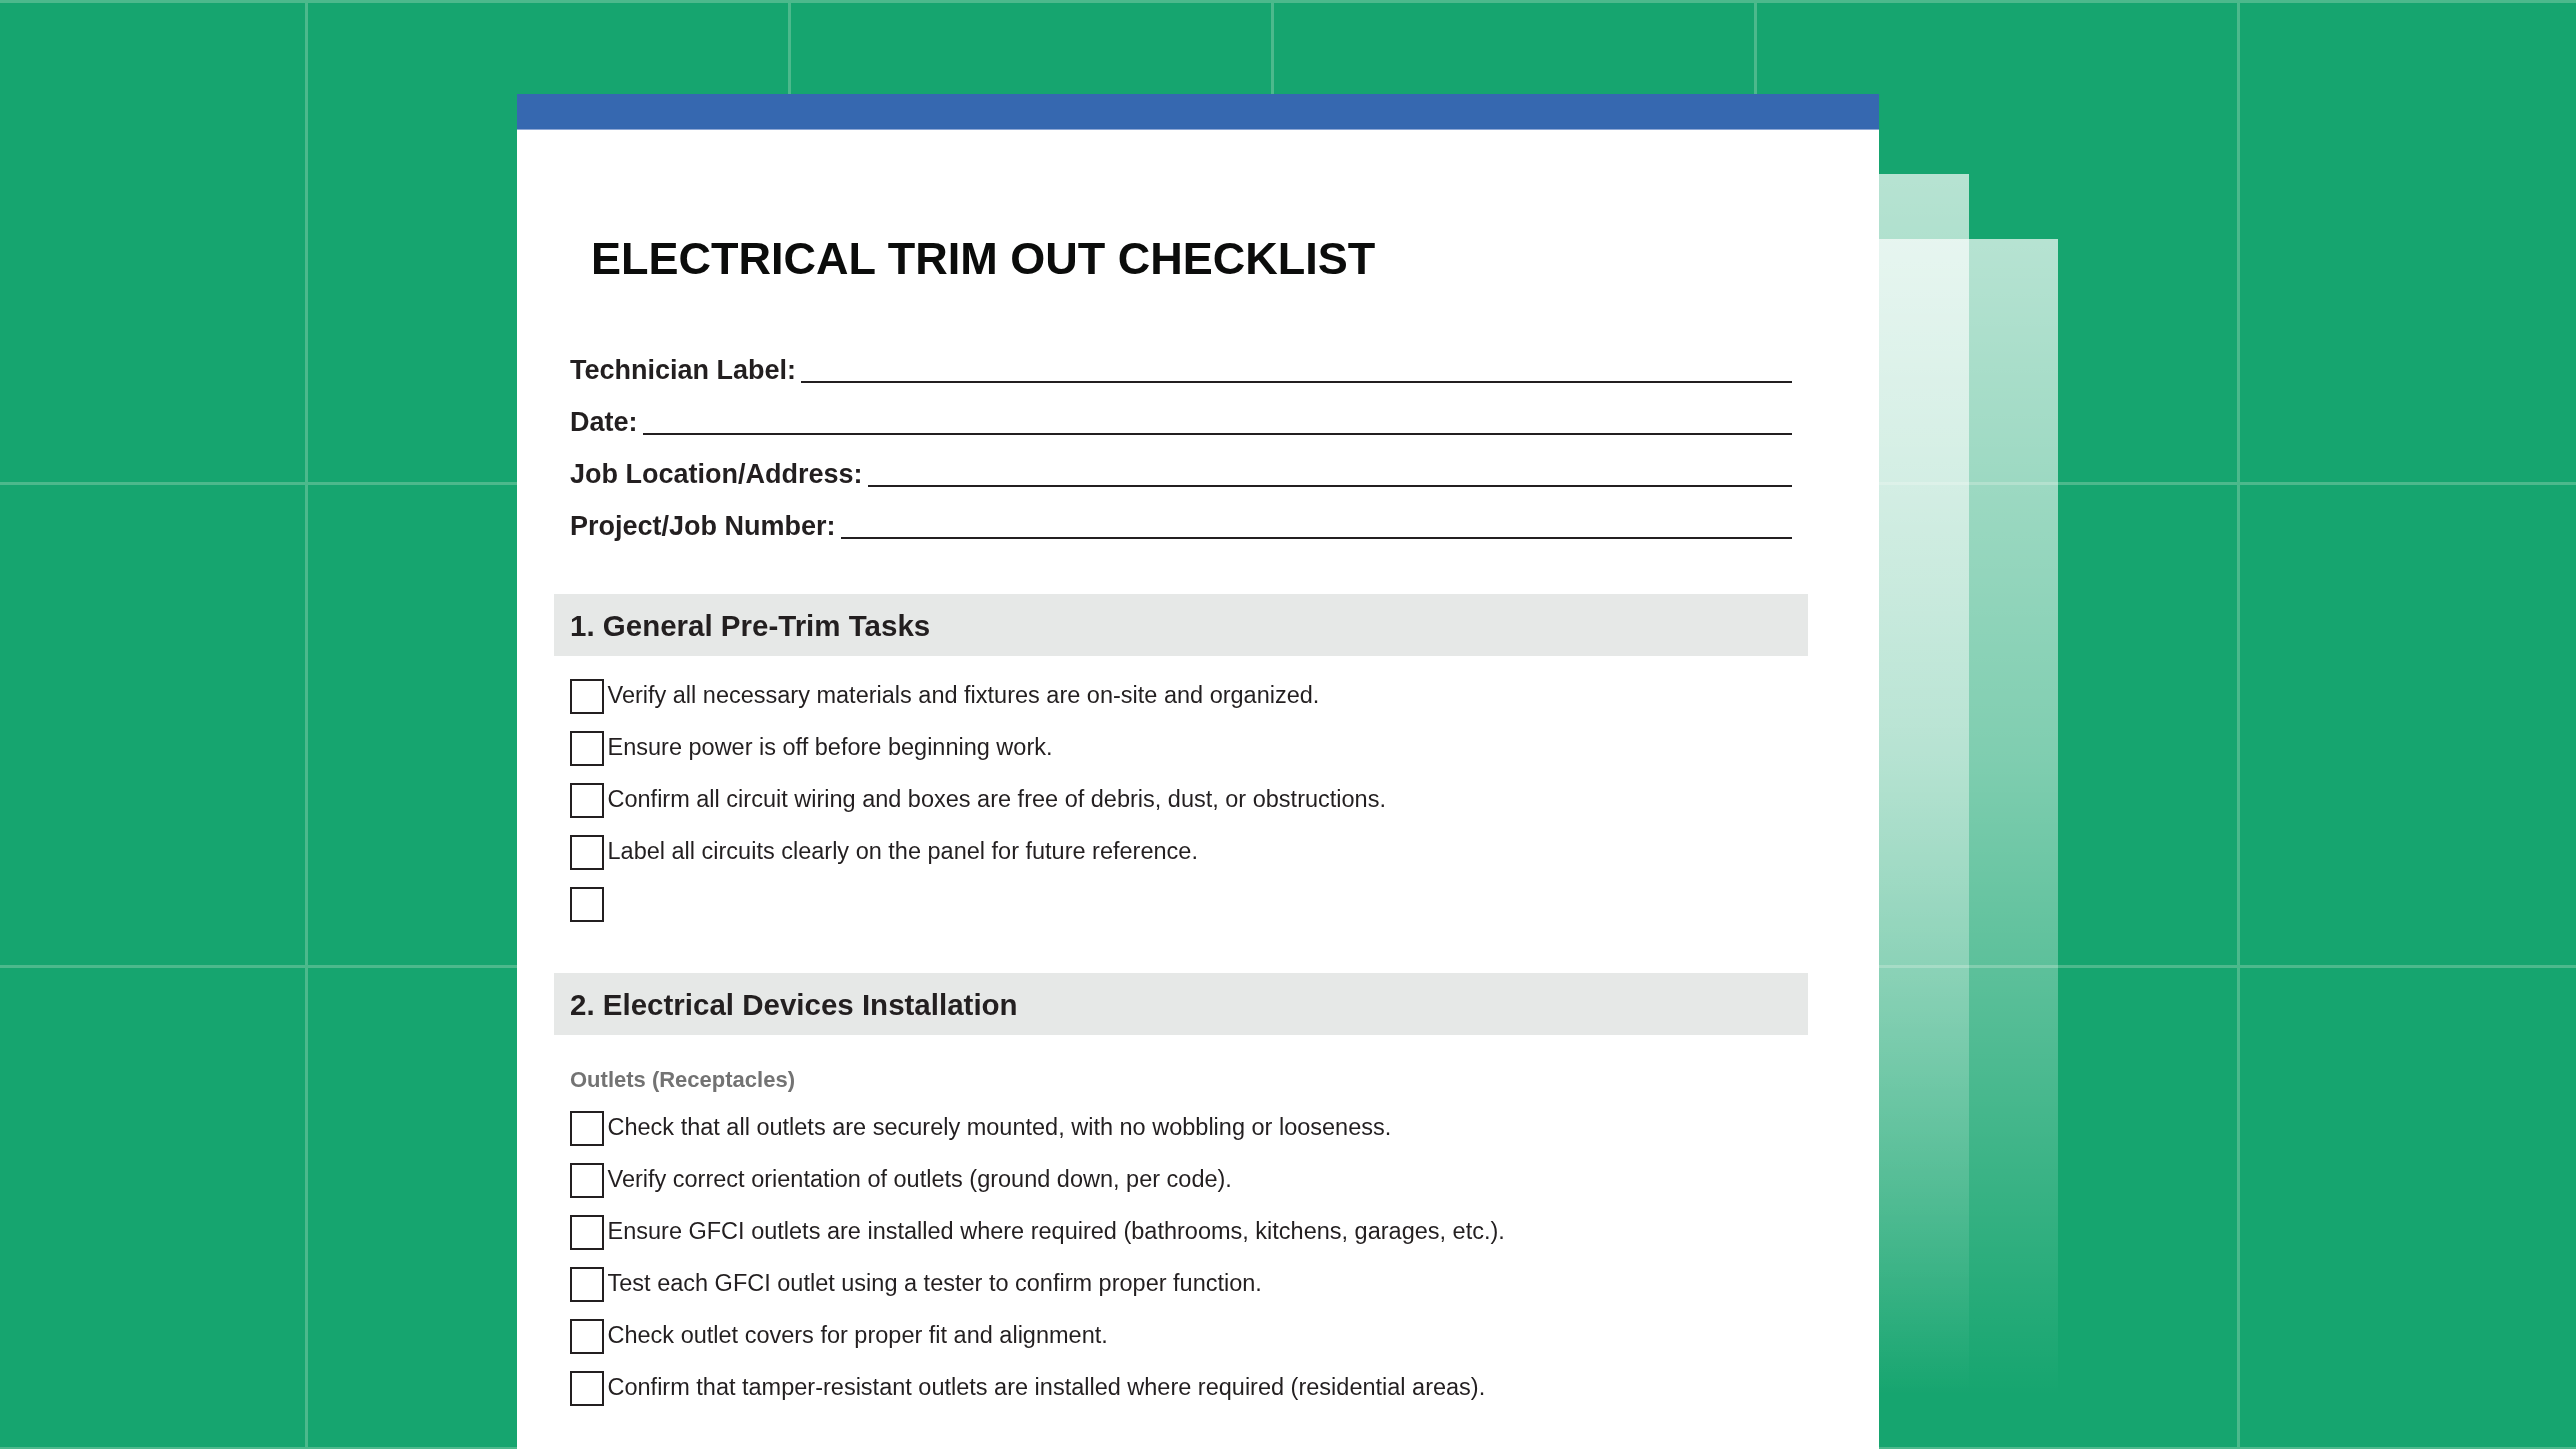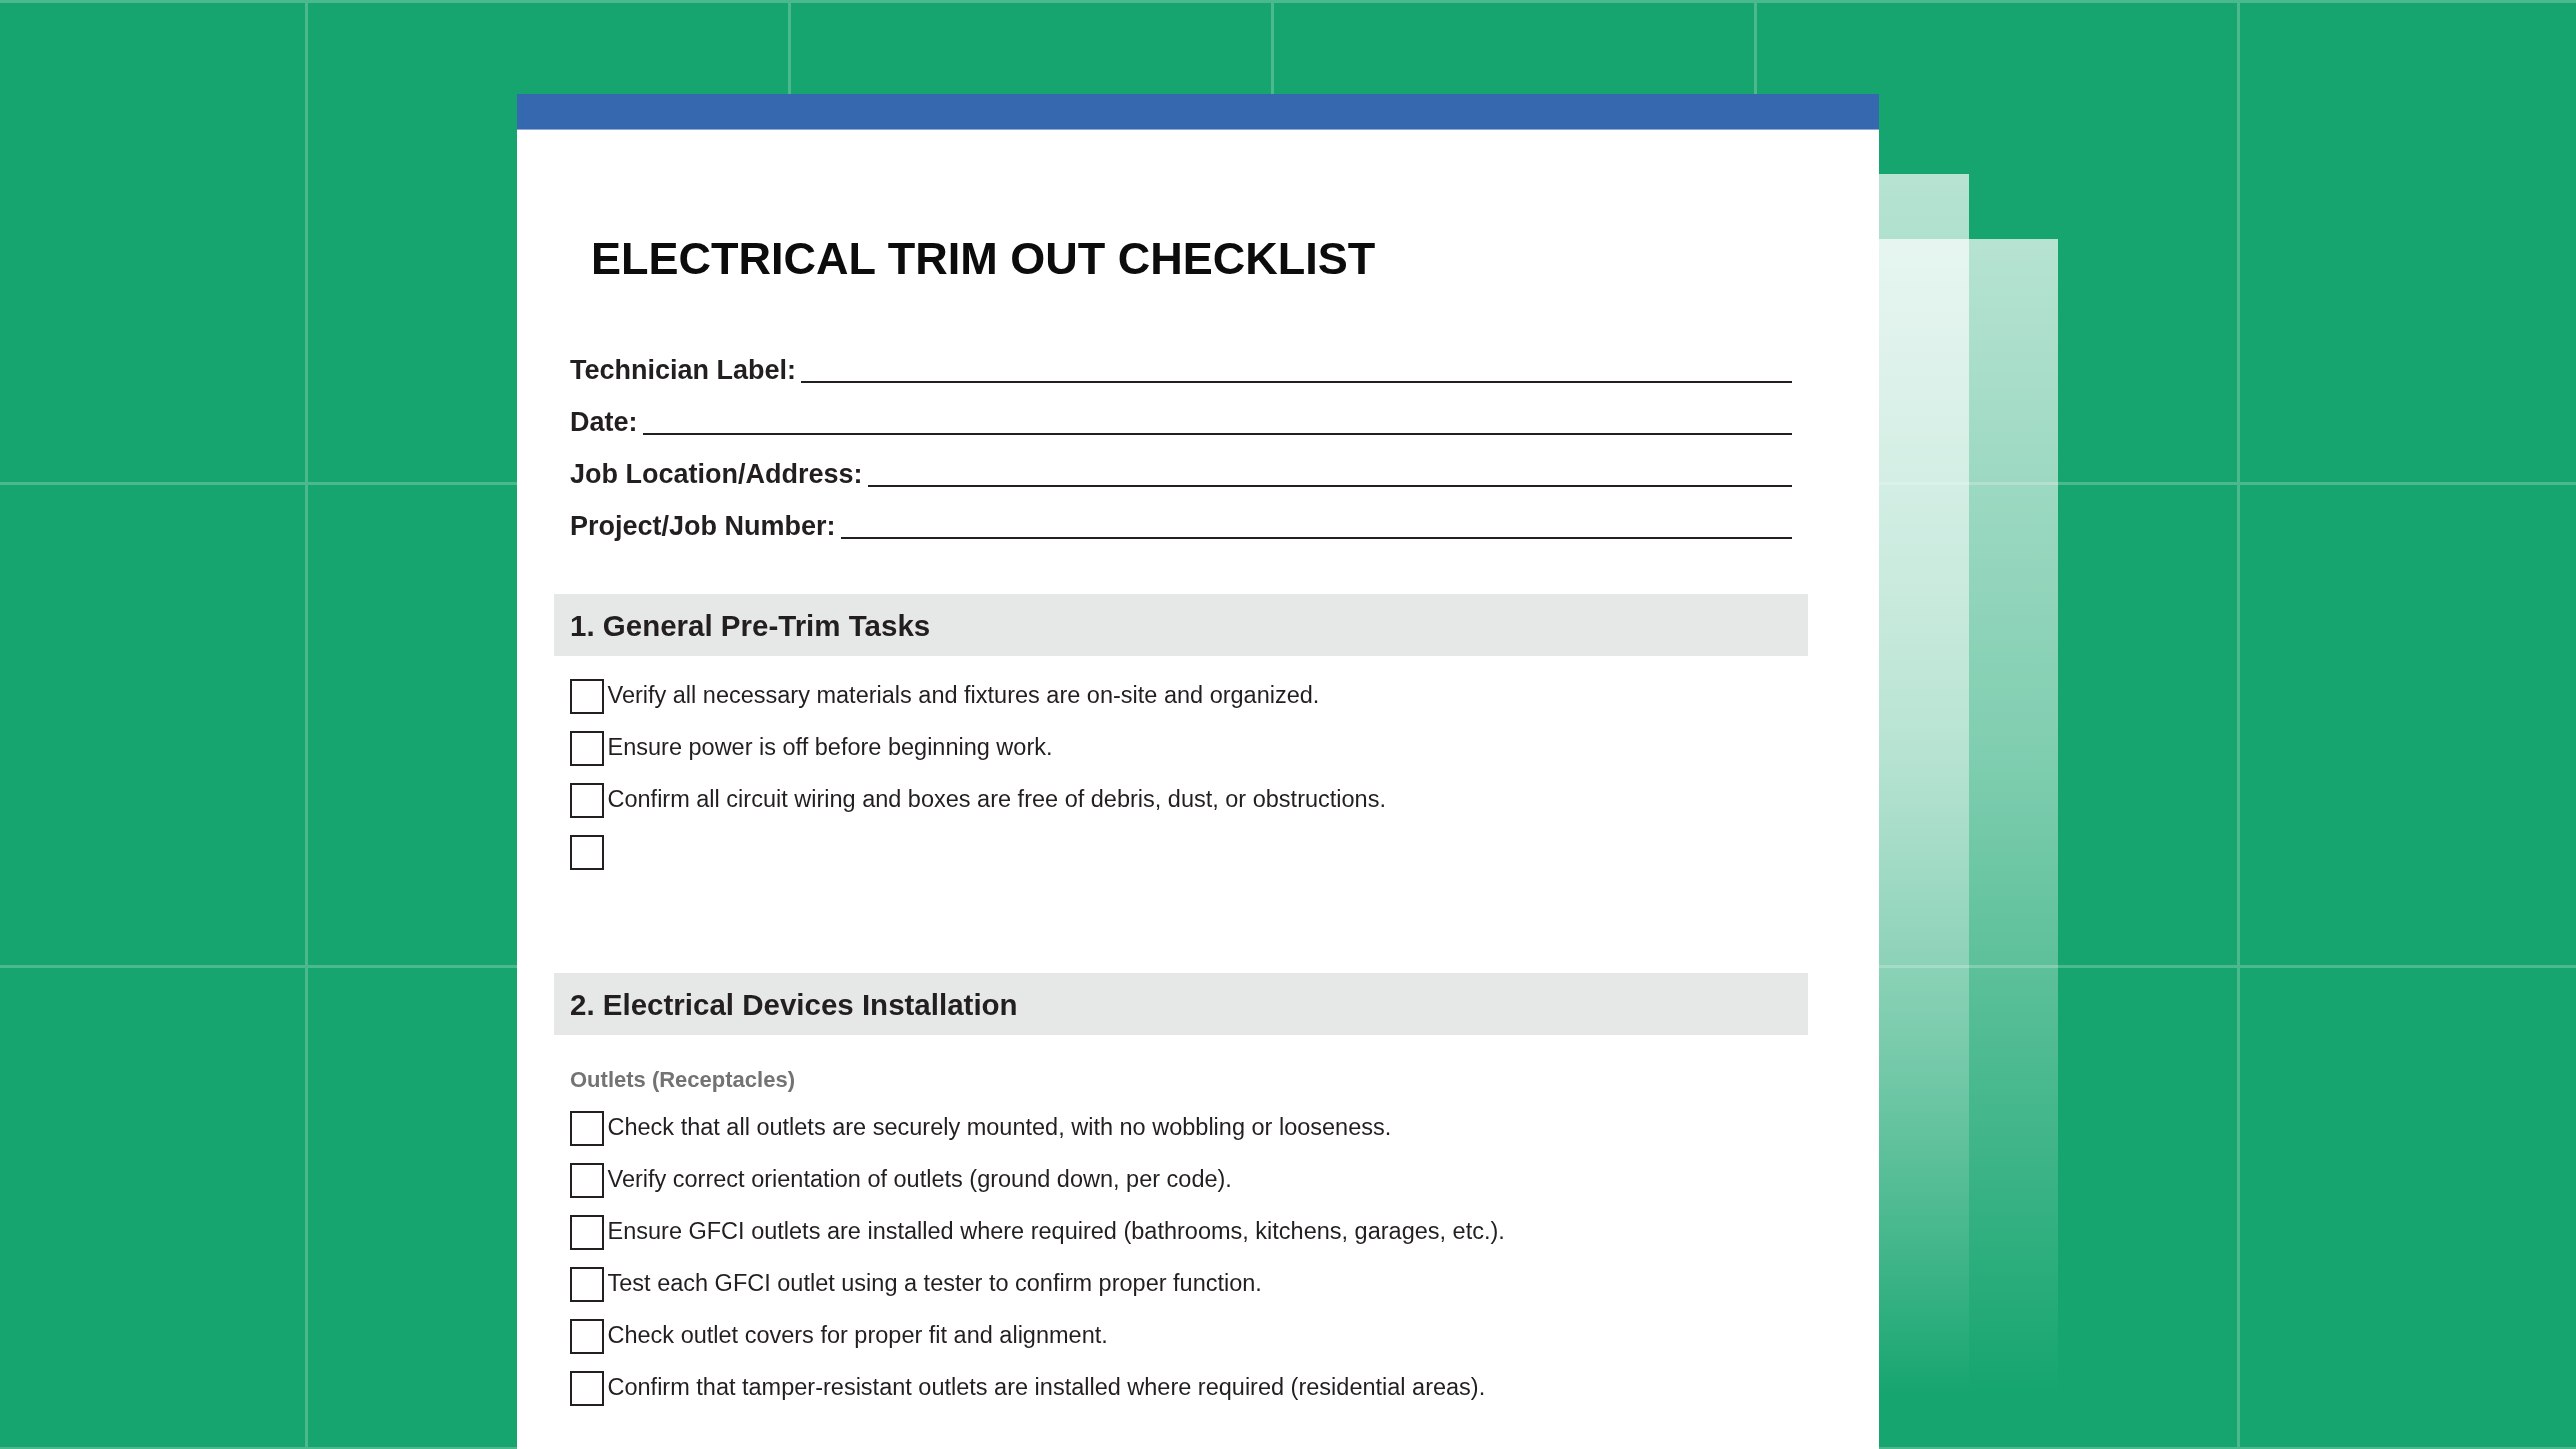--- a/index.html
+++ b/index.html
@@ -117,20 +117,24 @@
     <div class="check-item">
       <span class="checkbox"></span>
       <span class="check-text">Ensure power is off before beginning work.</span>
     </div>
     <div class="check-item">
       <span class="checkbox"></span>
       <span class="check-text">Confirm all circuit wiring and boxes are free of debris, dust, or obstructions.</span>
     </div>
     <div class="check-item">
       <span class="checkbox"></span>
+      <span class="check-text">Label all circuits clearly on the panel for future reference.</span>
+    </div>
+    <div class="check-item">
+      <span class="checkbox"></span>
     </div>
   </div>
 
   <div class="section-band" style="top:879px">
     <div class="section-title">2. Electrical Devices Installation</div>
   </div>
   <div class="subheading" style="top:975px">Outlets (Receptacles)</div>
   <div class="checklist" style="top:1008px">
     <div class="check-item">
       <span class="checkbox"></span>

